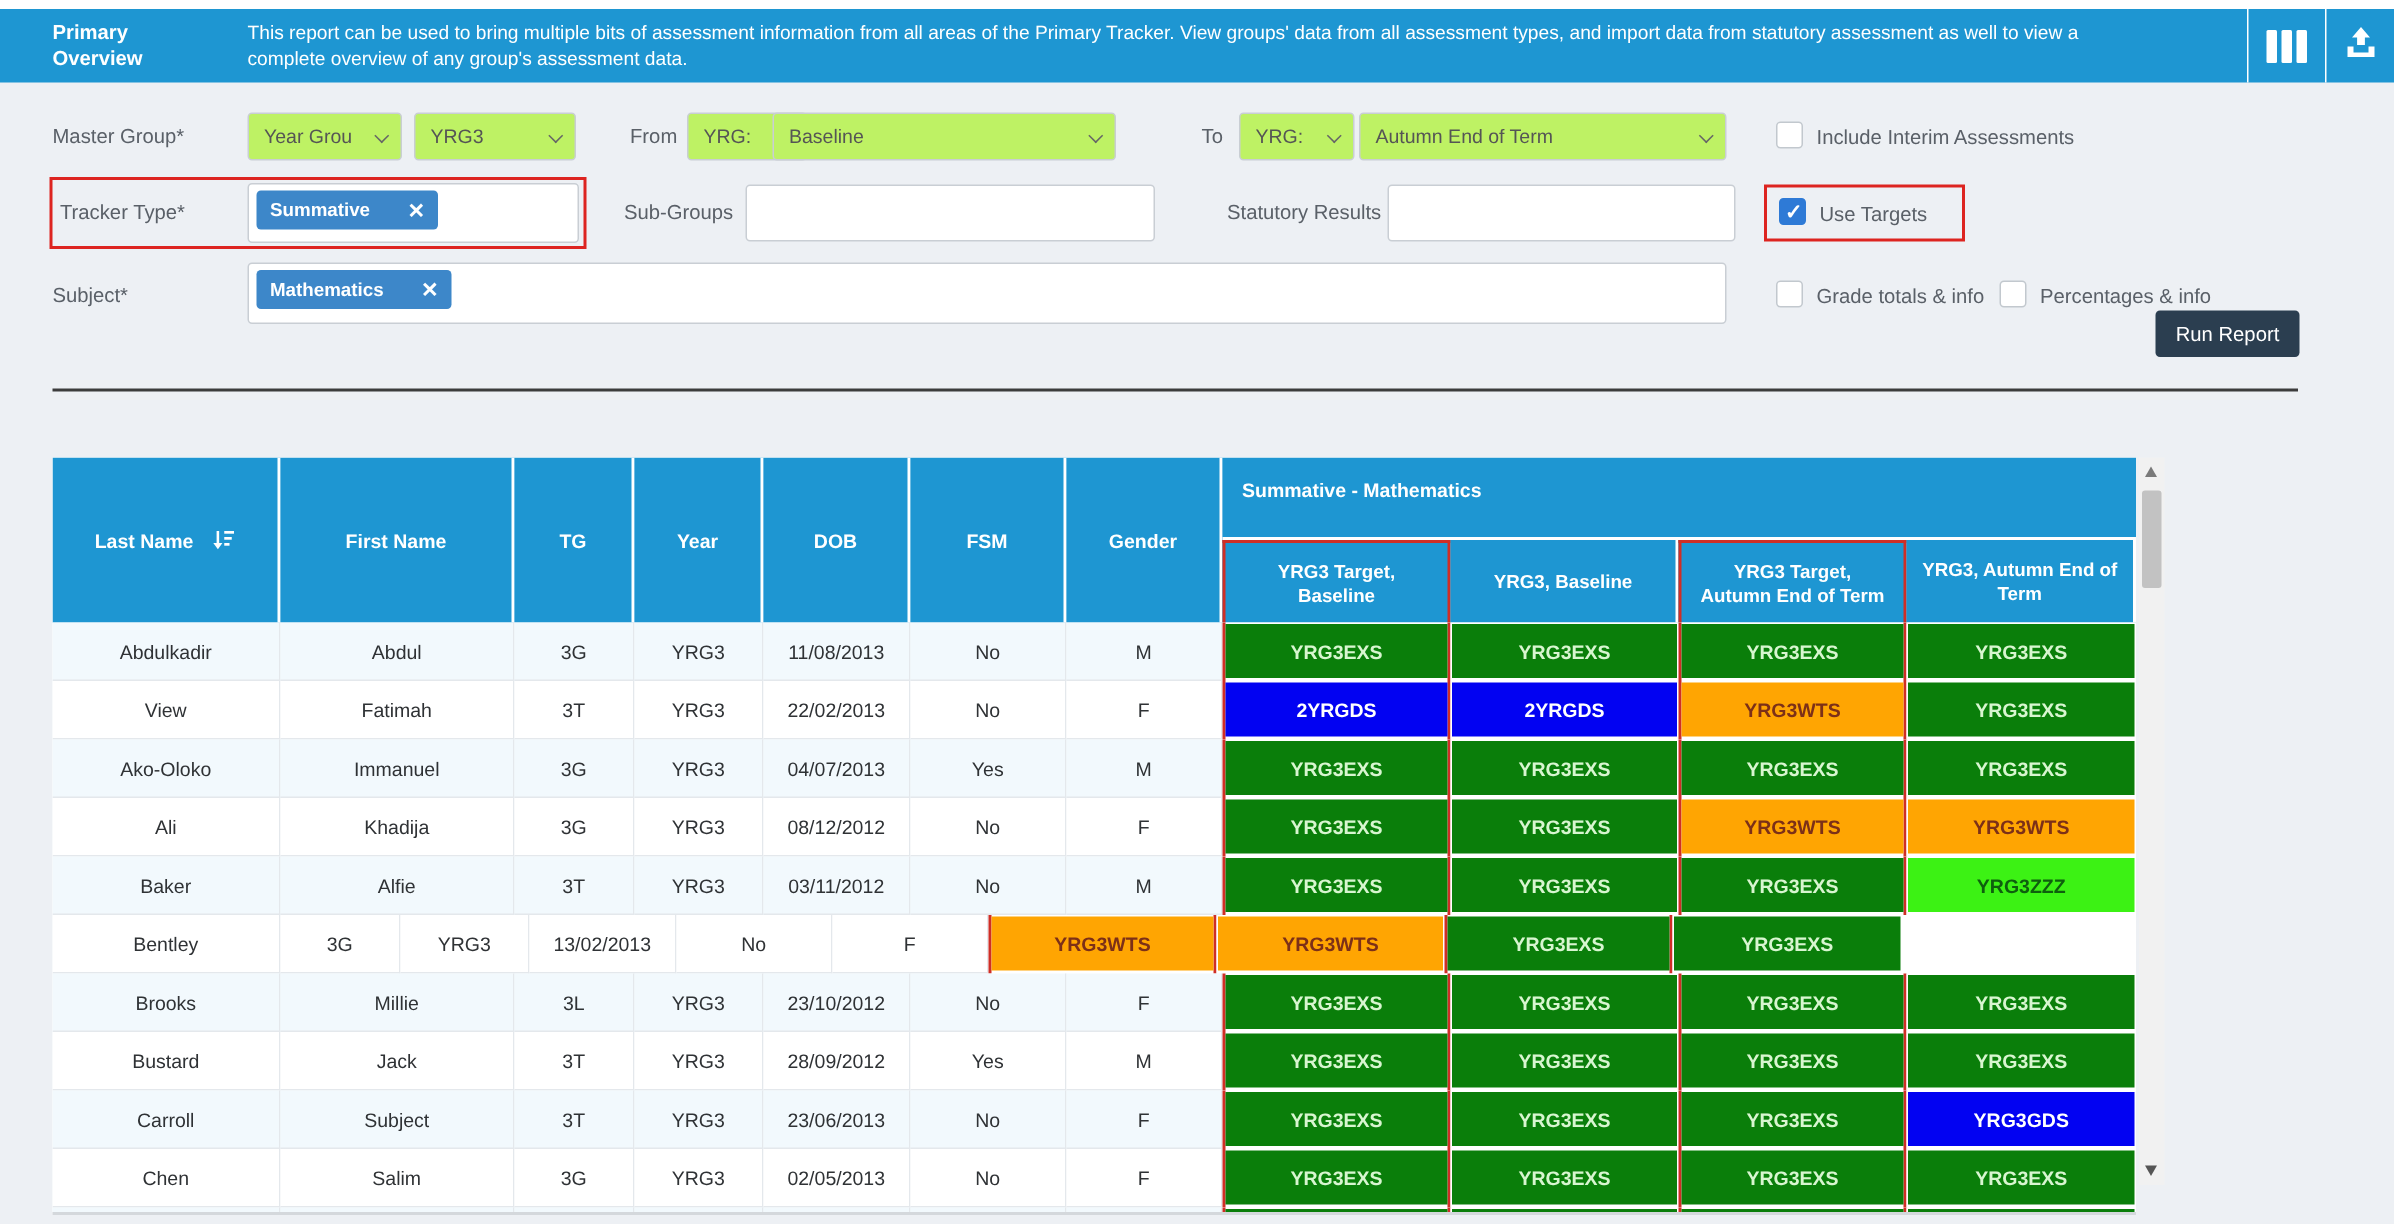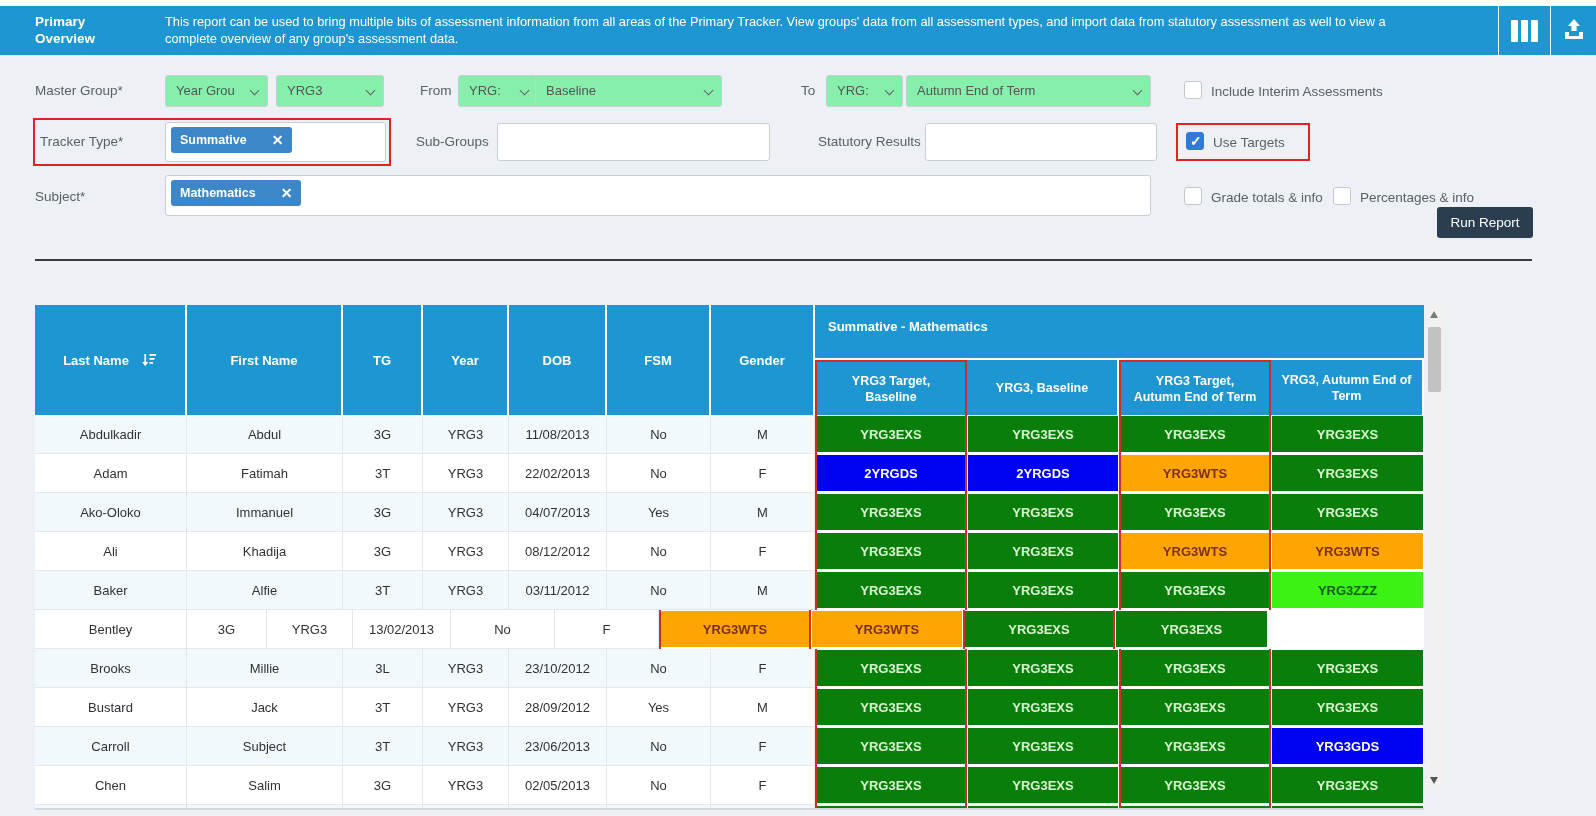--- a/index.html
+++ b/index.html
@@ -11,21 +11,21 @@
   .topbar { position:absolute; top:6px; left:0; right:0; height:49px; background:var(--blue,#1e96d2); }
   .topbar-title { position:absolute; left:35px; top:7px; width:95px; color:#fff; font-size:13.5px; font-weight:bold; line-height:17px; }
   .topbar-desc { position:absolute; left:165px; top:7px; width:1255px; color:#fff; font-size:12.8px; line-height:17px; }
   .topbar-divider { position:absolute; top:0; width:1px; height:49px; background:#ffffff; }
   .tb-icon-btn { position:absolute; top:0; height:49px; width:50px; display:flex; align-items:center; justify-content:center; cursor:pointer; }
   .cols-icon { display:flex; gap:3px; }
   .cols-icon i { display:block; width:7px; height:22px; background:#fff; border-radius:1px; }
 
   
   .flabel { position:absolute; color:#5a6068; font-size:13.5px; }
-  .select { position:absolute; height:32px; background:#86efac; border:1px solid #c9ced4; border-radius:3px;
+  .select { position:absolute; height:32px; background:#bef264; border:1px solid #c9ced4; border-radius:3px;
             font-size:13px; color:#555; line-height:30px; padding:0 22px 0 10px; overflow:hidden; white-space:nowrap; cursor:pointer; }
   .select .chev { position:absolute; right:9px; top:11px; width:7px; height:7px; border-right:1.8px solid #666; border-bottom:1.8px solid #666; transform:rotate(45deg); }
   .tinput { position:absolute; background:#fff; border:1px solid #c9ced4; border-radius:3px; }
   .chip { display:inline-flex; align-items:center; gap:25px; margin:4px 0 0 5px; background:var(--chip,#3d87c9); color:#fff;
           font-size:12.5px; font-weight:bold; padding:6px 9px; border-radius:3px; cursor:default; }
   .chip .x { font-weight:bold; font-size:14px; line-height:10px; cursor:pointer; }
   .red-box { position:absolute; border:2px solid var(--red,#dd2420); }
   .cb { position:absolute; width:18px; height:18px; background:#fff; border:1px solid #c2c8ce; border-radius:3px; cursor:pointer; }
   .cb.checked { background:var(--cb,#2e7ad6); border-color:var(--cb,#2e7ad6); }
   .cb.checked::after { content:"\2713"; position:absolute; left:3px; top:0px; color:#fff; font-size:14px; font-weight:bold; }
@@ -96,21 +96,21 @@
   <div class="select" style="left:165px;top:75px;width:103px">
     <span>Year Grou</span><span class="chev"></span>
   </div>
   <div class="select" style="left:276px;top:75px;width:108px">
     <span>YRG3</span><span class="chev"></span>
   </div>
   <div class="flabel" style="left:420px;top:83px">From</div>
   <div class="select" style="left:458px;top:75px;width:80px">
     <span>YRG:</span><span class="chev"></span>
   </div>
-  <div class="select" style="left:535px;top:75px;width:187px">
+  <div class="select" style="left:515px;top:75px;width:229px">
     <span>Baseline</span><span class="chev"></span>
   </div>
   <div class="flabel" style="left:801px;top:83px">To</div>
   <div class="select" style="left:826px;top:75px;width:77px">
     <span>YRG:</span><span class="chev"></span>
   </div>
   <div class="select" style="left:906px;top:75px;width:245px">
     <span>Autumn End of Term</span><span class="chev"></span>
   </div>
   <span class="cb" id="cb-interim" style="left:1184px;top:81px"></span>
@@ -205,21 +205,21 @@
             <div class="inner" style="background: rgb(10, 126, 10); color: rgb(216, 246, 208);">YRG3EXS</div>
           </div>
           <div class="gradecell gc-2 hl">
             <div class="inner" style="background: rgb(10, 126, 10); color: rgb(216, 246, 208);">YRG3EXS</div>
           </div>
           <div class="gradecell gc-3">
             <div class="inner" style="background: rgb(10, 126, 10); color: rgb(216, 246, 208);">YRG3EXS</div>
           </div>
         </div>
         <div class="row">
-          <div class="namecell c-last">Adam</div>
+          <div class="namecell c-last">View</div>
           <div class="namecell c-first">Fatimah</div>
           <div class="namecell c-tg">3T</div>
           <div class="namecell c-year">YRG3</div>
           <div class="namecell c-dob">22/02/2013</div>
           <div class="namecell c-fsm">No</div>
           <div class="namecell c-gender">F</div>
           <div class="gradecell gc-0 hl">
             <div class="inner" style="background: rgb(2, 2, 242); color: rgb(255, 255, 255);">2YRGDS</div>
           </div>
           <div class="gradecell gc-1">

